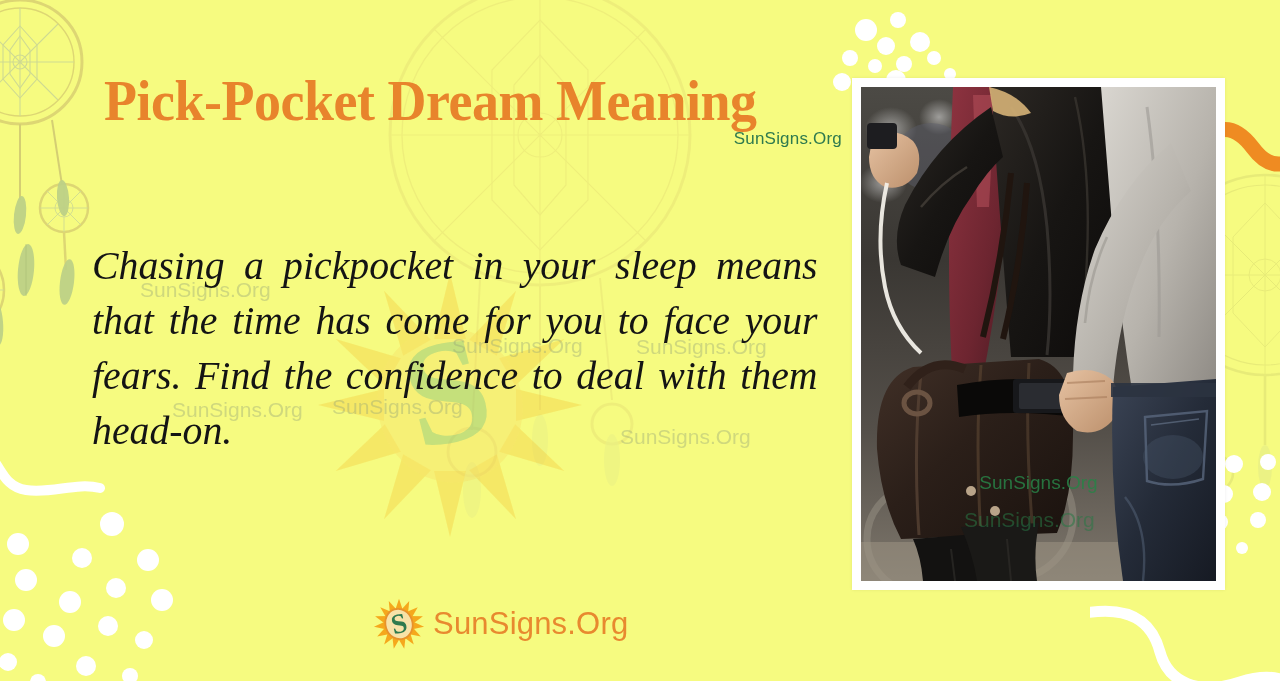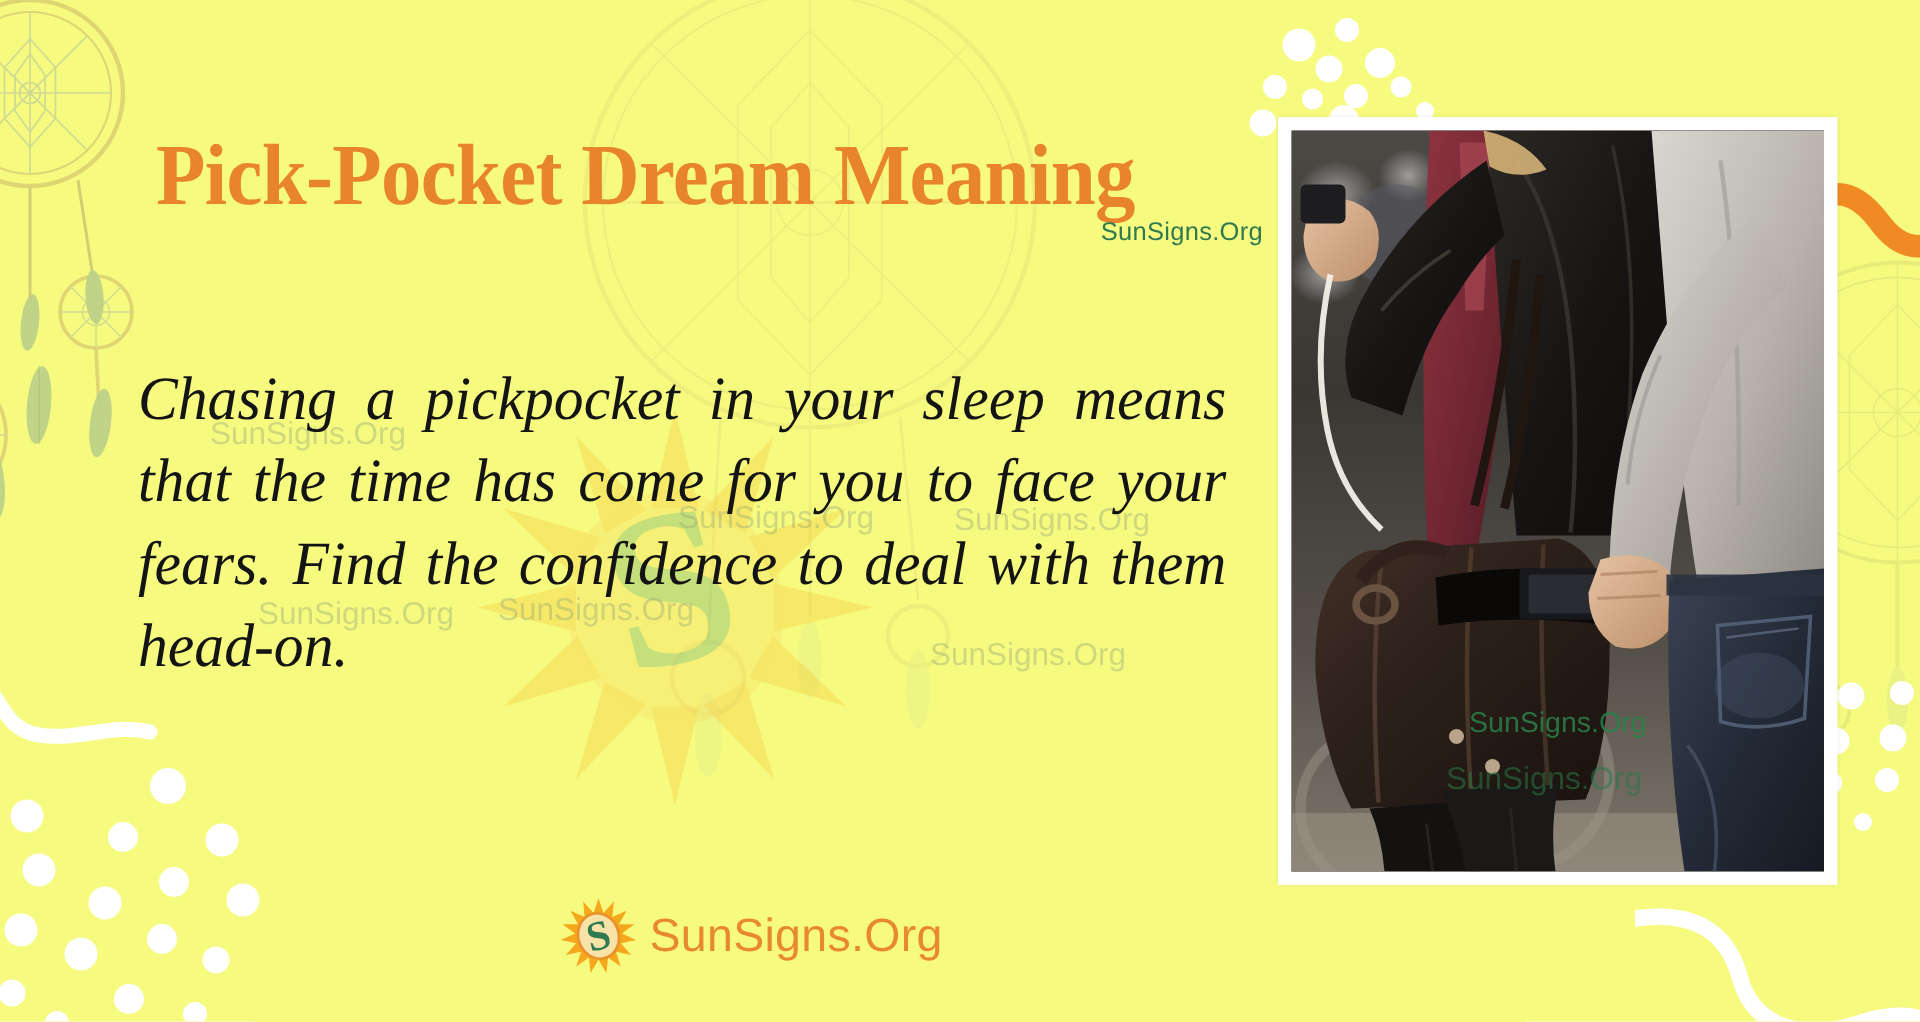--- a/index.html
+++ b/index.html
@@ -81,21 +81,21 @@
     position: absolute;
   }
   #dots-topright { left: 828px; top: 8px;  width: 170px; height: 100px; }
   #dots-bottomleft { left: -10px; top: 510px; width: 200px; height: 180px; }
   #dots-bottomright { left: 1212px; top: 452px; width: 80px; height: 130px; }
 
   
   #title-block {
     position: absolute;
     left: 104px;
-    top: 88px;
+    top: 72px;
     width: 760px;
   }
   #page-title {
     margin: 0;
     font-family: "Liberation Serif", "DejaVu Serif", serif;
     font-weight: bold;
     font-size: 58px;
     line-height: 1.0;
     letter-spacing: -0.5px;
     color: #e8842c;

